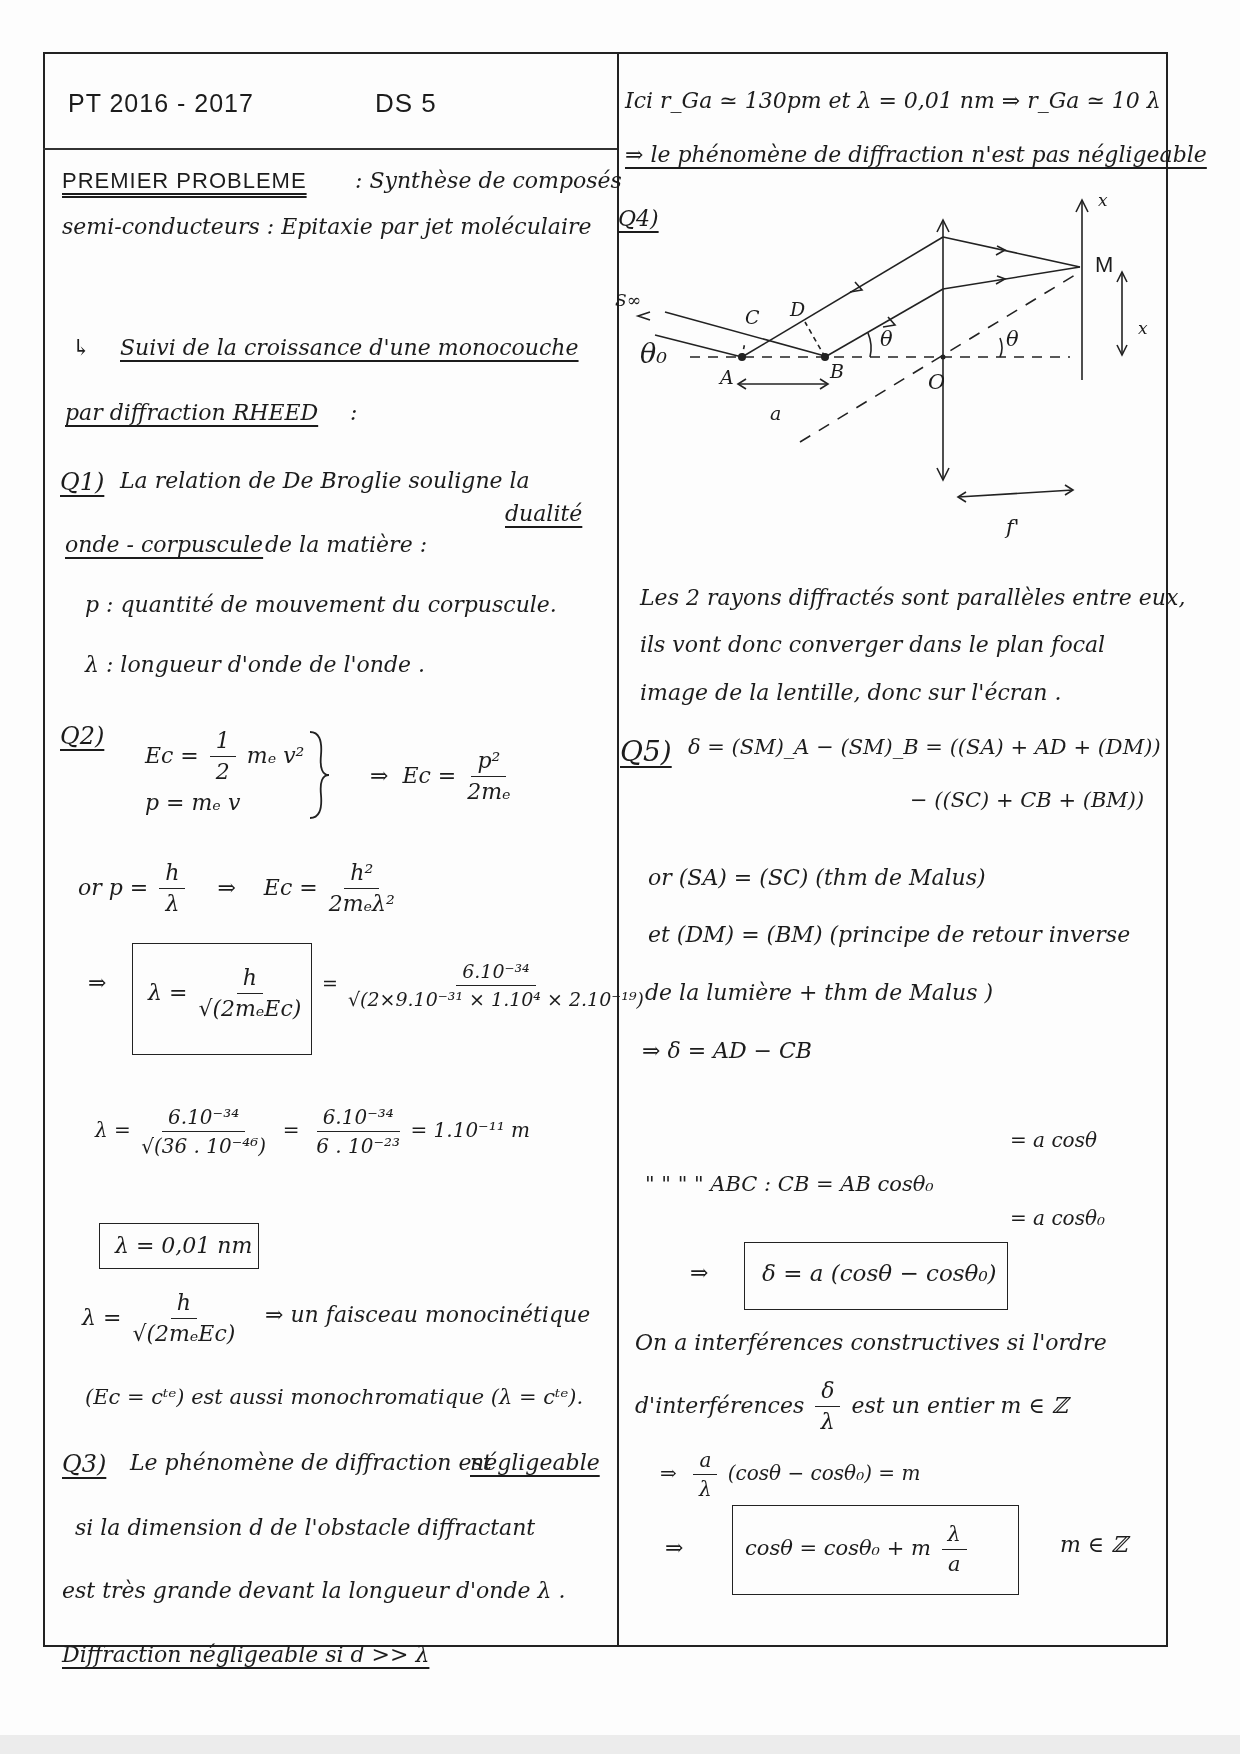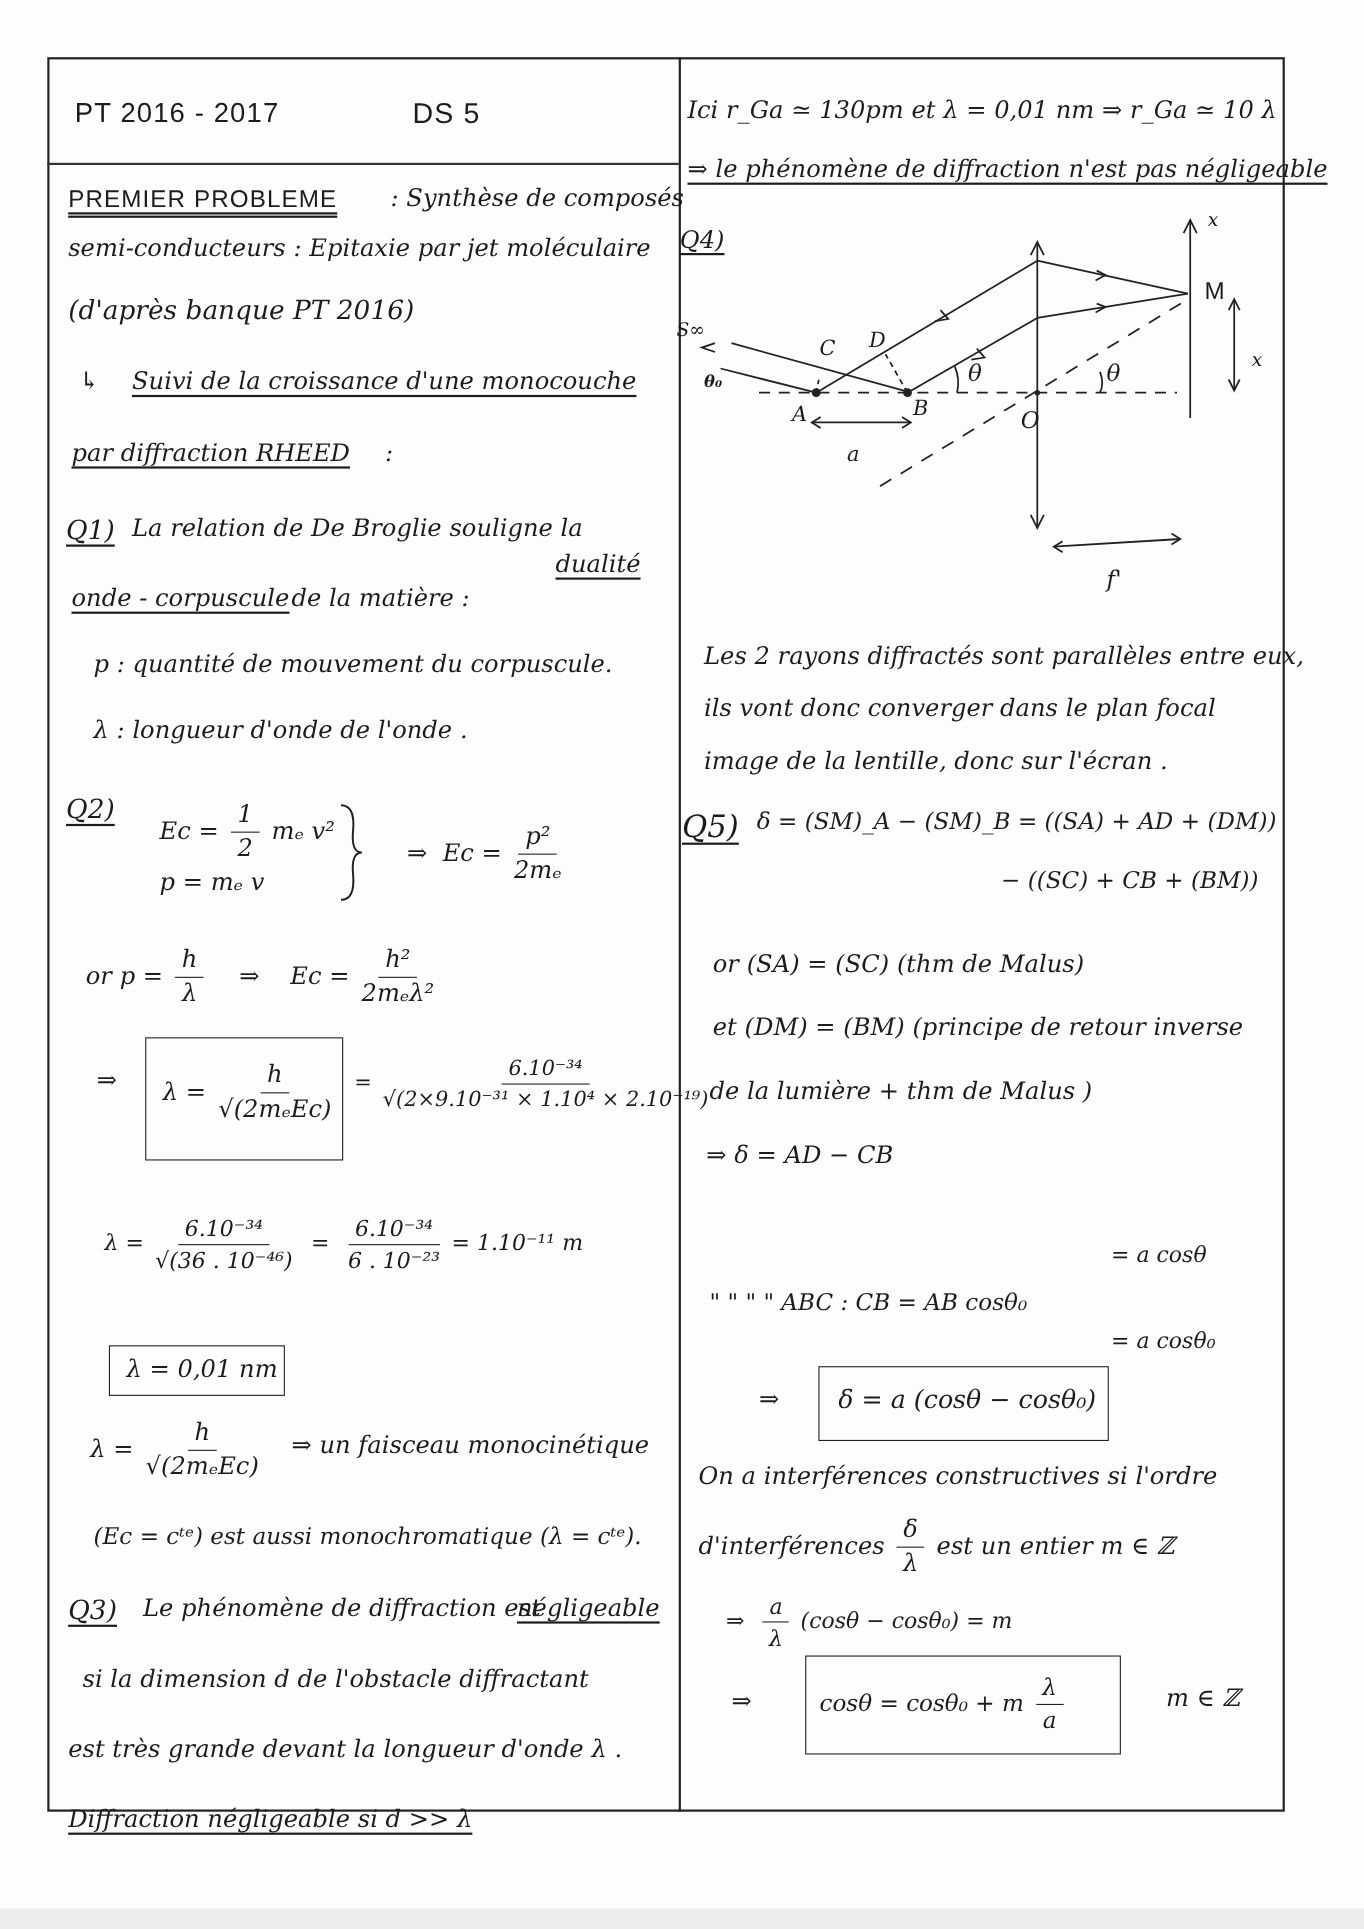--- a/index.html
+++ b/index.html
@@ -30,21 +30,20 @@
   <div class="divider"></div>
   <div class="head-sep"></div>
   <div class="bottom-strip"></div>
 
   <div class="t print" style="left:68px;top:88px;font-size:25px;">PT 2016 - 2017</div>
   <div class="t print" style="left:375px;top:88px;font-size:26px;">DS 5</div>
 
   <div class="t print uu" style="left:62px;top:168px;font-size:22px;">PREMIER PROBLEME</div>
   <div class="t" style="left:355px;top:168px;font-size:22px;">: Synthèse de composés</div>
   <div class="t" style="left:62px;top:214px;font-size:22px;">semi-conducteurs : Epitaxie par jet moléculaire</div>
-  <div class="t" style="left:62px;top:268px;font-size:24px;">(d'après banque PT 2016)</div>
 
   <div class="t" style="left:72px;top:335px;font-size:22px;font-style:normal;">↳</div>
   <div class="t u" style="left:120px;top:335px;">Suivi de la croissance d'une monocouche</div>
   <div class="t u" style="left:65px;top:400px;">par diffraction RHEED</div>
   <div class="t" style="left:350px;top:400px;">:</div>
 
   <div class="t u" style="left:60px;top:468px;font-size:24px;">Q1)</div>
   <div class="t" style="left:120px;top:468px;text-align:right;">La relation de De Broglie souligne la</div>
   <div class="t u" style="left:505px;top:468px;margin-top:33px;">dualité</div>
   <div class="t u" style="left:65px;top:532px;">onde - corpuscule</div>
@@ -186,21 +185,21 @@
       <polyline points="1065,485 1073,490 1065,495"></polyline>
 
       <path d="M870 357 Q873 345 868 333"></path>
       <path d="M1000 357 Q1004 348 1000 338"></path>
     </g>
     <circle cx="742" cy="357" r="4" fill="#222"></circle>
     <circle cx="825" cy="357" r="4" fill="#222"></circle>
     <circle cx="943" cy="357" r="2.5" fill="#222"></circle>
   </svg>
   <div class="t" style="left:615px;top:290px;font-size:17px;">S∞</div>
-  <div class="t" style="left:640px;top:338px;font-size:15px;font-weight:bold;">θ₀</div>
+  <div class="t" style="left:640px;top:338px;font-size:27px;">θ₀</div>
   <div class="t" style="left:720px;top:366px;font-size:19px;">A</div>
   <div class="t" style="left:830px;top:360px;font-size:19px;">B</div>
   <div class="t" style="left:745px;top:306px;font-size:19px;">C</div>
   <div class="t" style="left:790px;top:298px;font-size:19px;">D</div>
   <div class="t" style="left:770px;top:402px;font-size:19px;">a</div>
   <div class="t" style="left:880px;top:327px;font-size:21px;">θ</div>
   <div class="t" style="left:1006px;top:327px;font-size:21px;">θ</div>
   <div class="t" style="left:928px;top:370px;font-size:21px;">O</div>
   <div class="t print" style="left:1095px;top:252px;font-size:22px;">M</div>
   <div class="t" style="left:1098px;top:190px;font-size:17px;">x</div>

